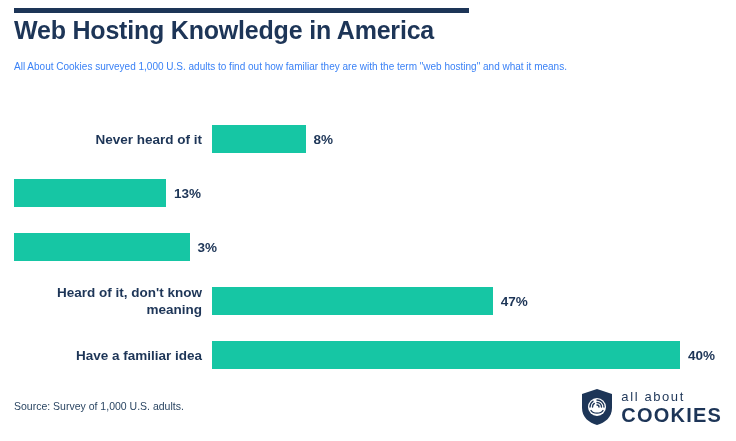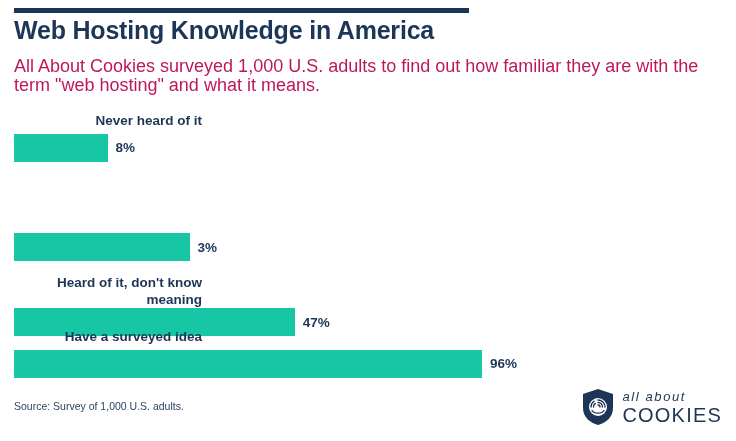--- a/index.html
+++ b/index.html
@@ -36,39 +36,39 @@
     font-size: 25px;
     font-weight: bold;
     color: #1d3557;
     letter-spacing: -0.2px;
   }
   .subtitle {
     position: absolute;
     left: 14px;
     top: 57px;
     width: 700px;
-    font-size: 18px;
+    font-size: 10px;
     line-height: 19px;
-    color: #be185d;
+    color: #3b82f6;
     font-weight: normal;
   }
   .chart {
     position: absolute;
     left: 14px;
     top: 112px;
     width: 708px;
     height: 270px;
   }
   .row {
     position: absolute;
     left: 0;
     width: 708px;
     height: 54px;
     display: flex;
-    flex-direction: column;
+    align-items: center;
   }
   .row-label {
     width: 198px;
     text-align: right;
     padding-right: 10px;
     box-sizing: border-box;
     font-size: 13.5px;
     font-weight: bold;
     color: #1d3557;
     line-height: 17px;
@@ -115,27 +115,26 @@
     display: flex;
     flex-direction: column;
     line-height: 1;
   }
   .logo-text .l1 {
     font-size: 13px;
     color: #1d3557;
     letter-spacing: 1.6px;
     font-weight: normal;
     margin-bottom: 2px;
-    font-style: italic;
   }
   .logo-text .l2 {
     font-size: 20px;
     color: #1d3557;
     letter-spacing: 1.2px;
-    font-weight: normal;
+    font-weight: bold;
   }
 </style>
 </head>
 <body>
 
 <div class="page">
 
   <div class="top-rule"></div>
 
   <div class="title">Web Hosting Knowledge in America</div>
@@ -144,39 +143,43 @@
 
   <div class="chart">
       <div class="row" style="top: 0px;">
         <div class="row-label">Never heard of it</div>
         <div class="bar-area">
           <div class="bar" style="width: 93.6px; background: rgb(22, 198, 164);"></div>
           <div class="bar-value">8%</div>
         </div>
       </div>
       <div class="row" style="top: 54px;">
+        <div class="bar-area">
+          <div class="bar" style="width: 152.1px; background: rgb(22, 198, 164);"></div>
+          <div class="bar-value">13%</div>
+        </div>
       </div>
       <div class="row" style="top: 108px;">
         <div class="bar-area">
           <div class="bar" style="width: 175.5px; background: rgb(22, 198, 164);"></div>
           <div class="bar-value">3%</div>
         </div>
       </div>
       <div class="row" style="top: 162px;">
         <div class="row-label">Heard of it, don't know meaning</div>
         <div class="bar-area">
           <div class="bar" style="width: 280.8px; background: rgb(22, 198, 164);"></div>
           <div class="bar-value">47%</div>
         </div>
       </div>
       <div class="row" style="top: 216px;">
-        <div class="row-label">Have a surveyed idea</div>
+        <div class="row-label">Have a familiar idea</div>
         <div class="bar-area">
           <div class="bar" style="width: 468px; background: rgb(22, 198, 164);"></div>
-          <div class="bar-value">96%</div>
+          <div class="bar-value">40%</div>
         </div>
       </div>
     </div>
 
   <div class="source">Source: Survey of 1,000 U.S. adults.</div>
 
   <div class="logo">
     <div class="logo-mark">
       <svg viewBox="0 0 34 38" width="34" height="38">
         <path d="M17 1 L32 6 V20 C32 29 25 35 17 37 C9 35 2 29 2 20 V6 Z" fill="#1d3557"></path>

